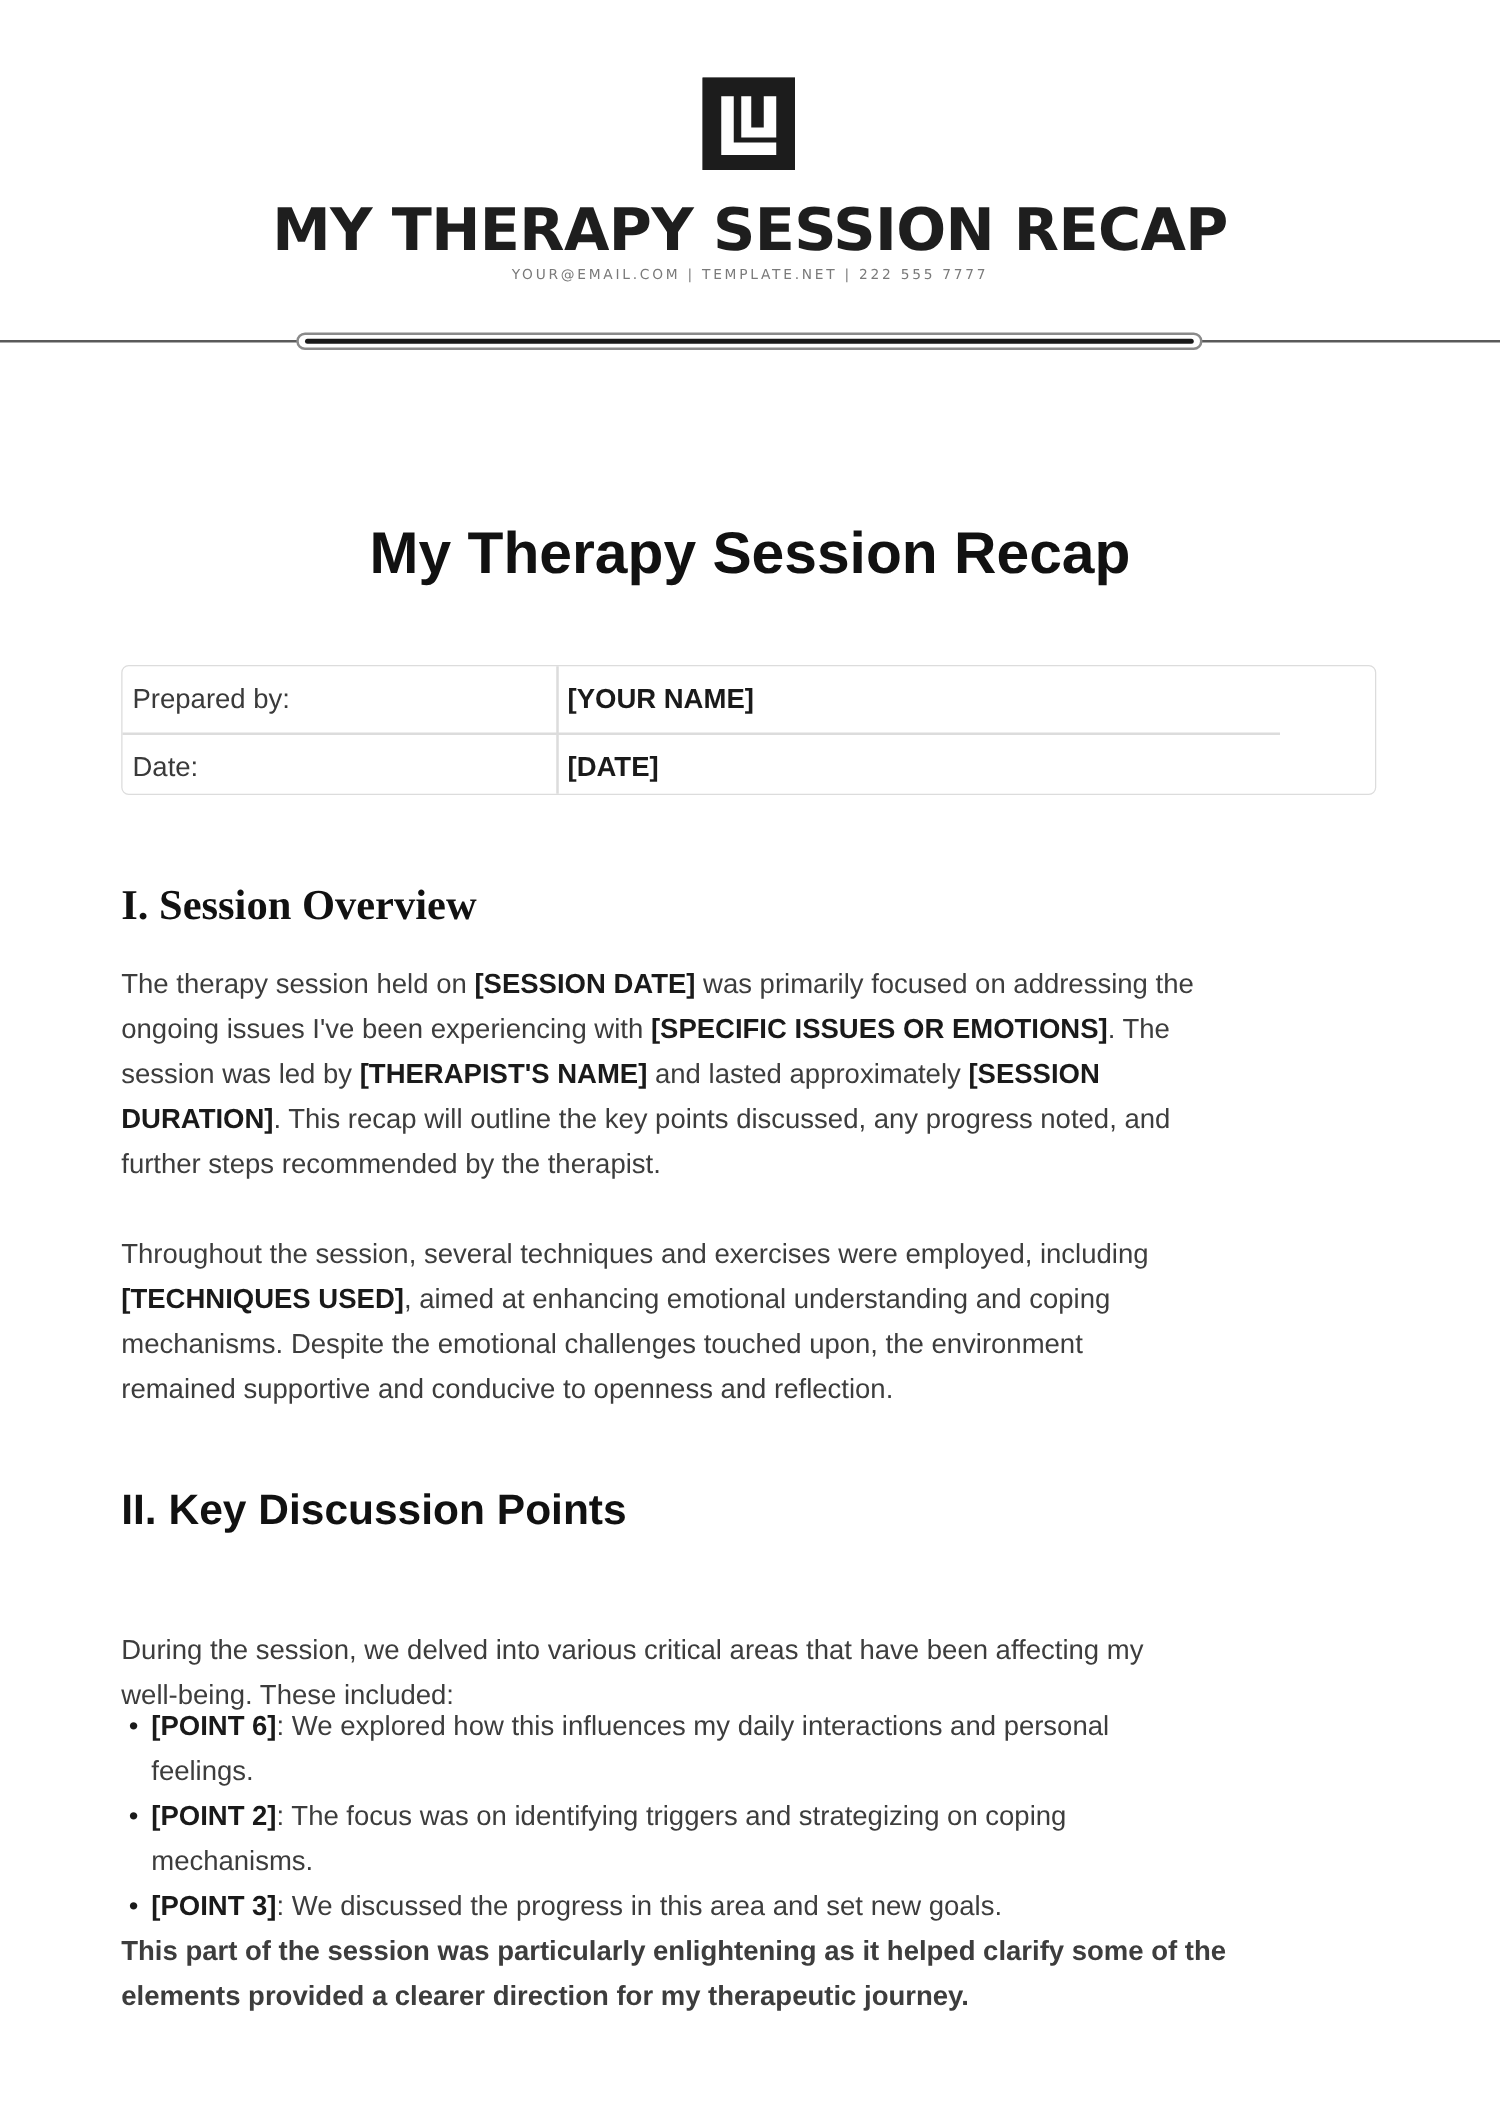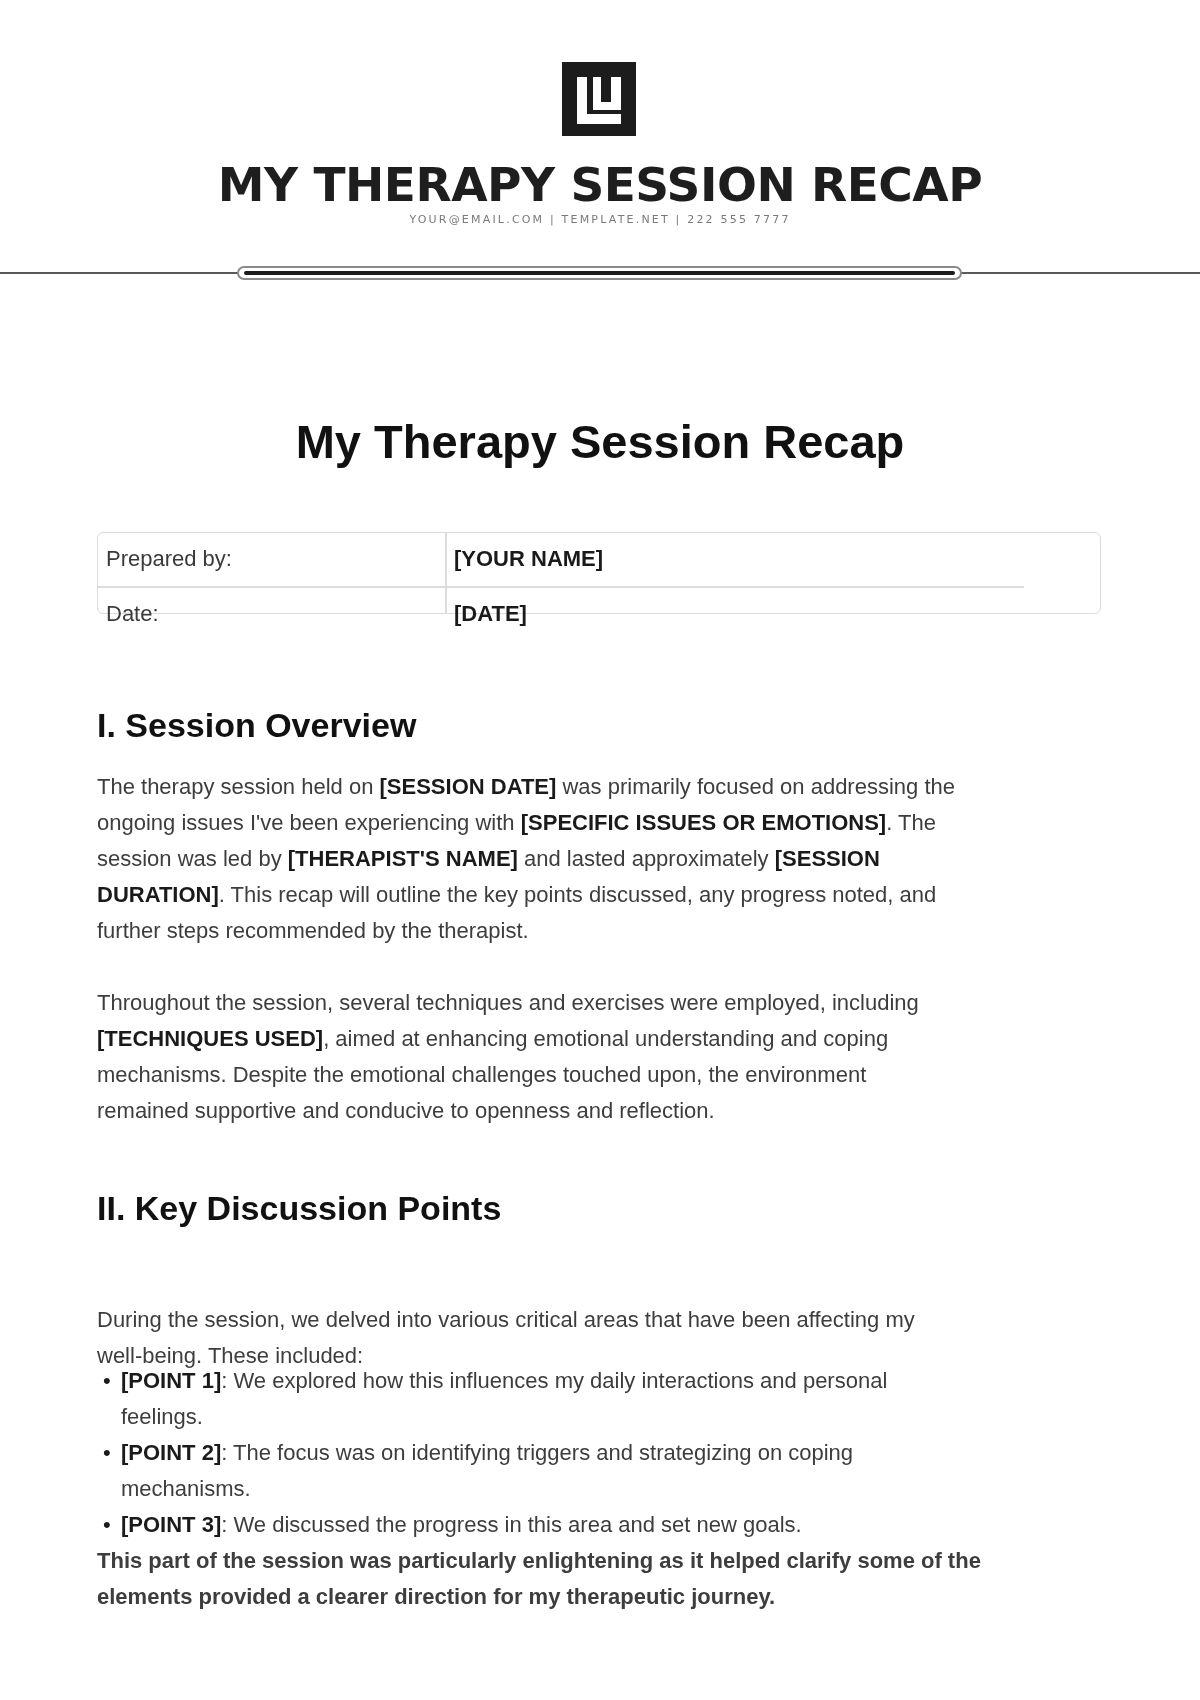--- a/index.html
+++ b/index.html
@@ -91,21 +91,21 @@
       color: #111111;
       line-height: 60px;
       white-space: nowrap;
     }
 
     .info-table {
       position: absolute;
       left: 97px;
       top: 532px;
       width: 1004px;
-      height: 82px;
+      height: 104px;
       border: 1.5px solid #dcdcdc;
       border-radius: 6px;
       box-sizing: border-box;
     }
     .info-table .col-divider {
       position: absolute;
       left: 347px;
       top: 0;
       bottom: 0;
       width: 1.5px;
@@ -201,21 +201,21 @@
   <div class="col-divider"></div>
   <div class="row-divider"></div>
 
   <span class="info-cell info-label row1">Prepared by:</span>
   <span class="info-cell info-value row1">[YOUR NAME]</span>
 
   <span class="info-cell info-label row2">Date:</span>
   <span class="info-cell info-value row2">[DATE]</span>
 </div>
 
-<h2 class="section-heading" style="margin:0; top:703px;">I. Session Overview</h2>
+<h2 class="section-heading" style="margin:0; top:703px;font-family:Liberation Serif, serif;">I. Session Overview</h2>
 
 <div class="para" style="top:769px;">
   <span class="line">
     <span>The therapy session held on </span><b>[SESSION DATE]</b><span> was primarily focused on addressing the</span>
   </span>
   <span class="line">
     <span>ongoing issues I've been experiencing with </span><b>[SPECIFIC ISSUES OR EMOTIONS]</b><span>. The</span>
   </span>
   <span class="line">
     <span>session was led by </span><b>[THERAPIST'S NAME]</b><span> and lasted approximately </span><b>[SESSION</b>
@@ -250,21 +250,21 @@
     <span>During the session, we delved into various critical areas that have been affecting my</span>
   </span>
   <span class="line">
     <span>well-being. These included:</span>
   </span>
 </div>
 
 <ul class="bullet-list" style="top:1363px;">
   <li>
     <span class="bullet">•</span>
-    <span class="line"><b>[POINT 1]</b><span>: We explored how this influences my daily interactions and personal</span></span>
+    <span class="line"><b>[POINT 6]</b><span>: We explored how this influences my daily interactions and personal</span></span>
     <span class="line"><span>feelings.</span></span>
   </li>
   <li>
     <span class="bullet">•</span>
     <span class="line"><b>[POINT 2]</b><span>: The focus was on identifying triggers and strategizing on coping</span></span>
     <span class="line"><span>mechanisms.</span></span>
   </li>
   <li>
     <span class="bullet">•</span>
     <span class="line"><b>[POINT 3]</b><span>: We discussed the progress in this area and set new goals.</span></span>

